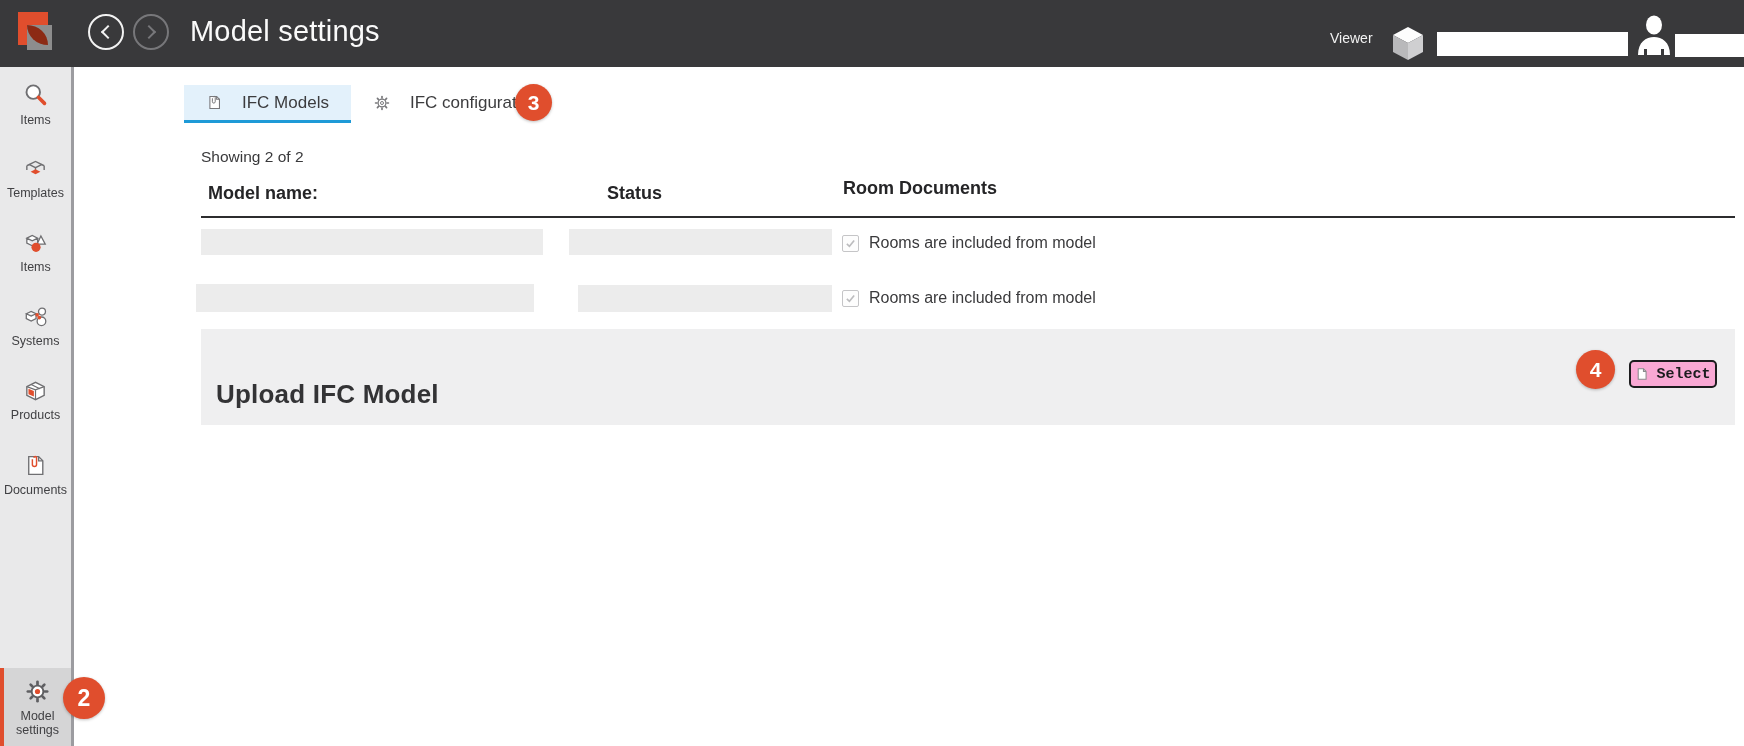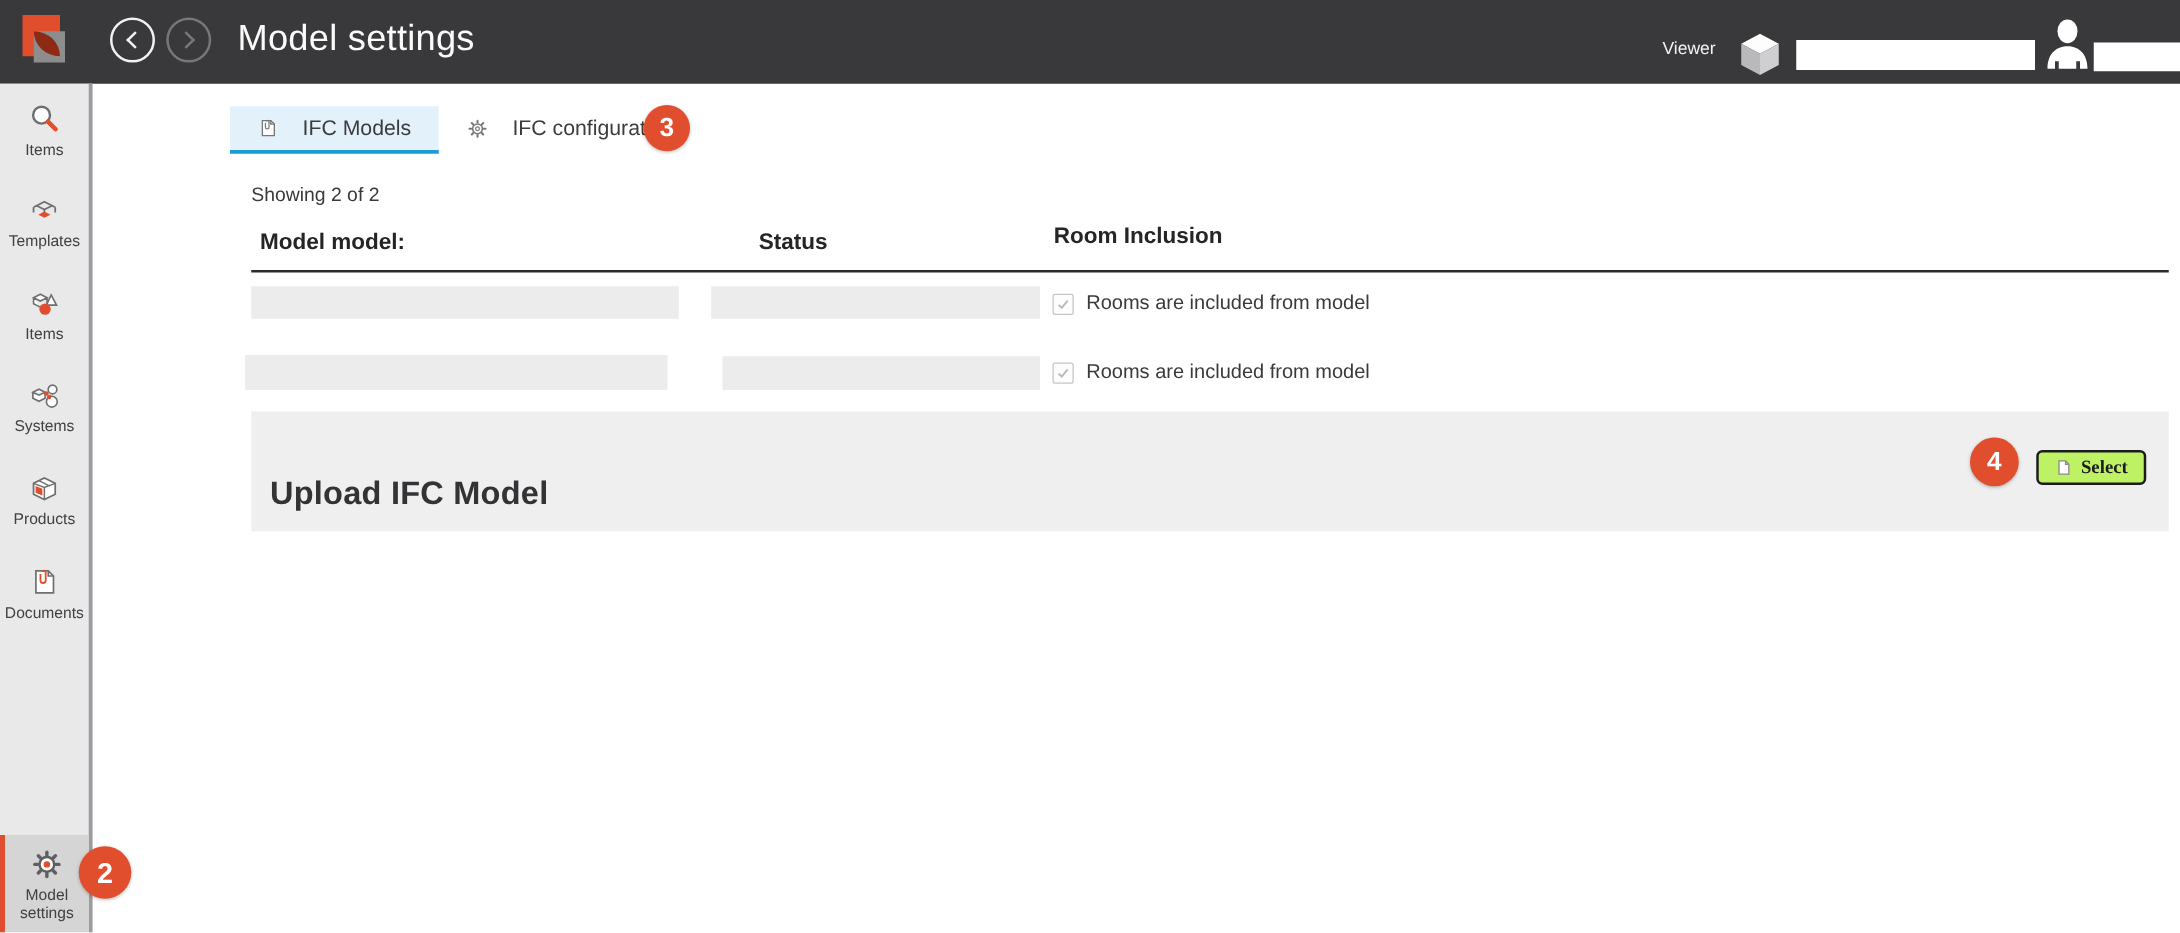--- a/index.html
+++ b/index.html
@@ -53,21 +53,21 @@
   .r2-status { left:578px; top:285px; width:254px; height:27px; }
 
   .room-cell { position:absolute; display:flex; align-items:center; gap:10px; font-size:16px; color:#3a3a3c; }
   .room-1 { left:842px; top:234px; }
   .room-2 { left:842px; top:289px; }
   .cbx { width:17px; height:17px; border:1.5px solid #c5c5c7; border-radius:2px; background:#fdfdfd; display:flex; align-items:center; justify-content:center; }
 
   
   .upload-box { position:absolute; left:201px; top:329px; width:1534px; height:96px; background:#efeff0; }
   .upload-title { position:absolute; left:15px; top:28px; font-size:26px; font-weight:800; color:#333335; letter-spacing:0.2px;margin-top:22px; }
-  .select-btn { position:absolute; right:18px; top:31px; width:88px; height:28px; background:#bef264; border:2px solid #1c1c1e; border-radius:5px; display:flex; align-items:center; justify-content:center; gap:7px; font-size:15px; font-weight:700; color:#1c1c1e; cursor:pointer; font-family:Liberation Serif, serif; }
+  .select-btn { position:absolute; right:18px; top:31px; width:88px; height:28px; background:#f9a8d4; border:2px solid #1c1c1e; border-radius:5px; display:flex; align-items:center; justify-content:center; gap:7px; font-size:15px; font-weight:700; color:#1c1c1e; cursor:pointer; font-family:Liberation Mono, monospace; }
 
   
   .badge { position:absolute; border-radius:50%; background:#e04e2d; color:#ffffff; display:flex; align-items:center; justify-content:center; font-weight:700; box-shadow:0 1px 3px rgba(0,0,0,0.25); }
   .badge-2 { left:63px;  top:677px; width:42px; height:42px; font-size:23px; }
   .badge-3 { left:515px; top:84px;  width:37px; height:37px; font-size:21px; }
   .badge-4 { left:1576px; top:350px; width:39px; height:39px; font-size:21px; }
 </style>
 </head>
 <body>
 
@@ -206,23 +206,23 @@
           <line x1="5.9" y1="18.1" x2="7.4" y2="16.6"></line>
             <line x1="16.6" y1="7.4" x2="18.1" y2="5.9"></line>
         </g>
       </svg>
       <span>IFC configuration</span>
     </div>
   </div>
 
   <div class="showing">Showing 2 of 2</div>
 
-  <div class="col-h col-h1">Model model:</div>
+  <div class="col-h col-h1">Model name:</div>
   <div class="col-h col-h2">Status</div>
-  <div class="col-h col-h3">Room Inclusion</div>
+  <div class="col-h col-h3">Room Documents</div>
   <div class="thead-line"></div>
 
   <div class="ph-bar r1-name"></div>
   <div class="ph-bar r1-status"></div>
   <div class="room-cell room-1">
     <span class="cbx">
       <svg width="11" height="11" viewBox="0 0 12 12">
         <polyline points="2,6.5 4.8,9 10,2.8" fill="none" stroke="#bcbcbe" stroke-width="1.8"></polyline>
       </svg>
     </span>

